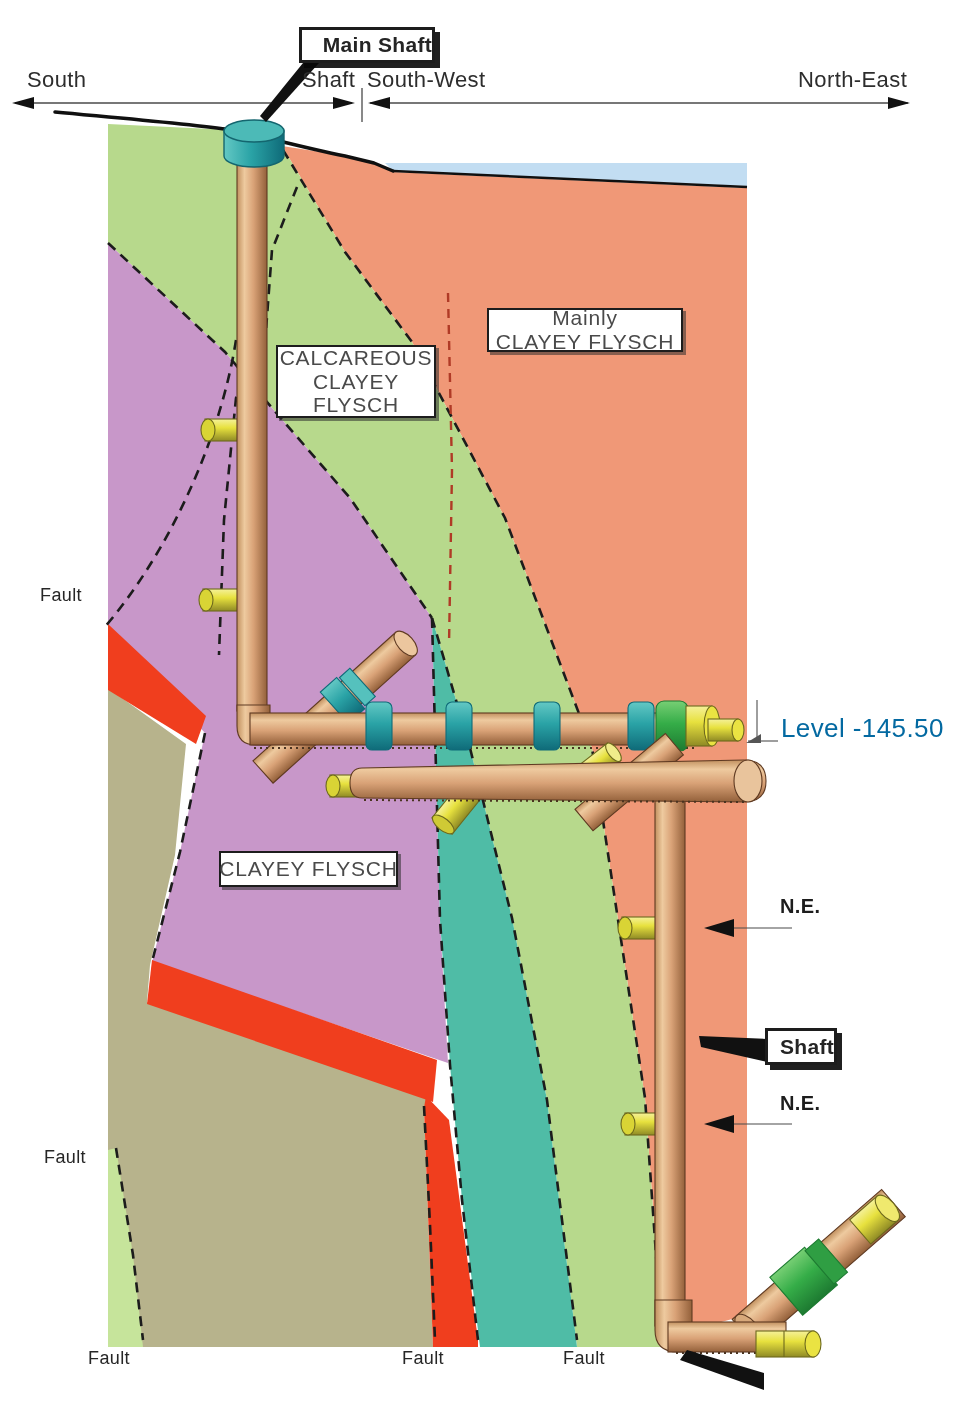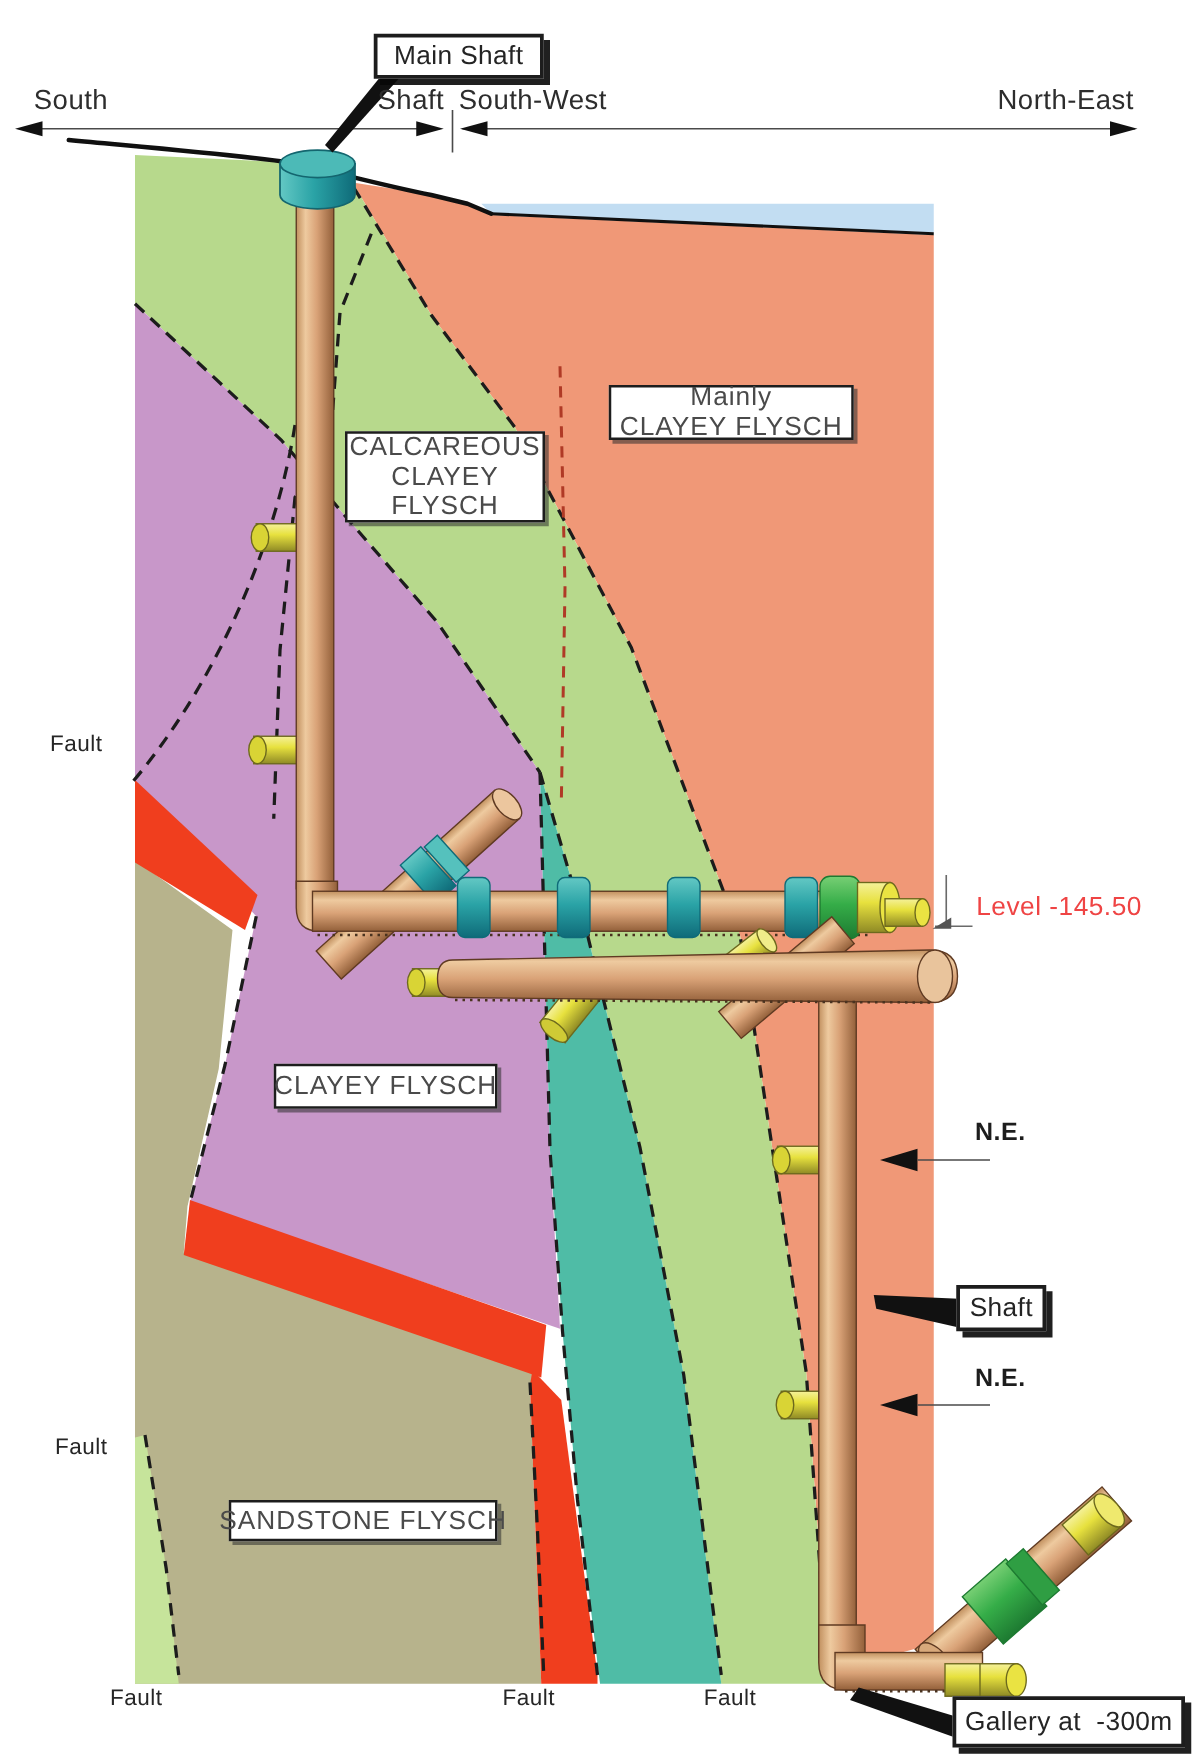--- a/index.html
+++ b/index.html
@@ -1,29 +1,29 @@
 <!DOCTYPE html>
 <html><head>
 <meta charset="utf-8">
 <style>
   html,body{margin:0;padding:0;background:#ffffff;}
   body{width:960px;height:1408px;font-family:"Liberation Sans",sans-serif;}
   .stage{position:relative;width:960px;height:1408px;overflow:hidden;background:#fff;}
   .stage svg{position:absolute;left:0;top:0;}
   .lbl{position:absolute;color:#2d2d2d;font-size:22px;font-weight:400;letter-spacing:.4px;white-space:pre;line-height:1;}
   .fault{font-size:18px;color:#262626;}
-  .lvl{font-size:21px;color:#ef4444;}
+  .lvl{font-size:26px;color:#0369a1;}
   .ne{font-size:20px;font-weight:700;color:#1d1d1d;margin-left:28px;}
   .box{position:absolute;background:#ffffff;border:2px solid #1d1d1d;color:#4a4a4a;
        display:flex;flex-direction:column;align-items:center;justify-content:center;
        text-align:center;font-size:21px;line-height:1.14;letter-spacing:.8px;
        box-shadow:3px 3px 0 rgba(45,45,45,.55);box-sizing:border-box;}
   .box span{display:block;white-space:pre;}
-  .box.callout{border-width:3px;color:#242424;font-weight:400;letter-spacing:.3px;
-       box-shadow:5px 5px 0 rgba(8,8,8,.9);}
+  .box.callout{border-width:3px;color:#242424;font-weight:700;letter-spacing:.3px;
+       box-shadow:5px 5px 0 rgba(8,8,8,.9);align-items:flex-end;}
 </style>
 </head>
 <body>
 
 <div class="stage">
 
 <svg width="960" height="1408" viewBox="0 0 960 1408">
   <defs>
     <linearGradient id="gPipeH" x1="0" y1="0" x2="0" y2="1">
       <stop offset="0" stop-color="#c1905f"></stop>
@@ -223,31 +223,25 @@
 
 <div class="box" style="left:487px;top:308px;width:196px;height:44px">
   <span>Mainly</span>
   <span>CLAYEY FLYSCH</span>
 </div>
 
 <div class="box" style="left:219px;top:851px;width:179px;height:36px">
   <span>CLAYEY FLYSCH</span>
 </div>
 
-<div class="box" style="left:183px;top:1200px;width:215px;height:33px">
-  <span>SANDSTONE FLYSCH</span>
-</div>
 
 <div class="box callout" style="left:765px;top:1028px;width:72px;height:37px">
   <span>Shaft</span>
 </div>
 
-<div class="box callout" style="left:762px;top:1357px;width:186px;height:41px">
-  <span>Gallery at  -300m</span>
-</div>
 
 <div class="lbl fault" style="left:40px;top:586px">Fault</div>
 <div class="lbl fault" style="left:44px;top:1148px">Fault</div>
 <div class="lbl fault" style="left:88px;top:1349px">Fault</div>
 <div class="lbl fault" style="left:402px;top:1349px">Fault</div>
 <div class="lbl fault" style="left:563px;top:1349px">Fault</div>
 
 <div class="lbl lvl" style="left:781px;top:715px">Level -145.50</div>
 <div class="lbl ne" style="left:752px;top:896px">N.E.</div>
 <div class="lbl ne" style="left:752px;top:1093px">N.E.</div>

